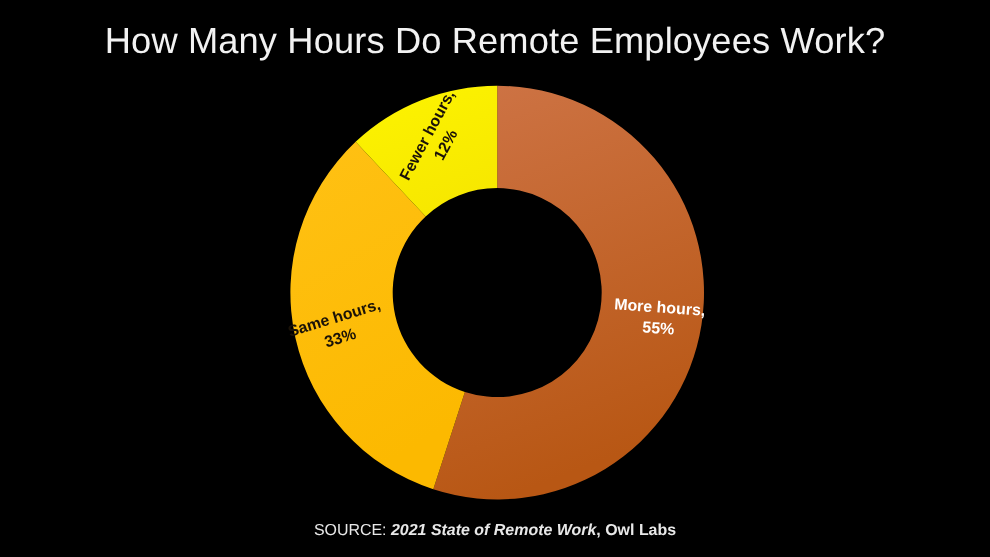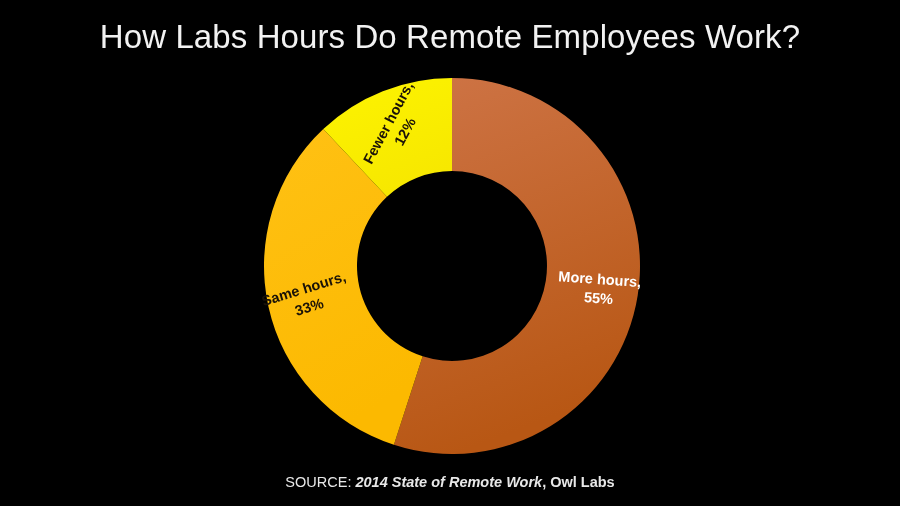--- a/index.html
+++ b/index.html
@@ -64,21 +64,21 @@
     font-style: italic;
     font-weight: bold;
   }
   #source-line .src-org { font-weight: 700; }
 </style>
 </head>
 <body>
 
 <div id="slide">
 
-  <div id="chart-title">How Labs Hours Do Remote Employees Work?</div>
+  <div id="chart-title">How Many Hours Do Remote Employees Work?</div>
 
   <div id="donut-wrap">
     <svg id="donut-svg" width="900" height="470" viewBox="0 0 900 470">
       <defs>
         <linearGradient id="gradMore" x1="0" y1="0" x2="0.25" y2="1">
           <stop offset="0%" stop-color="#CE7446"></stop>
           <stop offset="100%" stop-color="#B85714"></stop>
         </linearGradient>
         <linearGradient id="gradSame" x1="0" y1="0" x2="0.3" y2="1">
           <stop offset="0%" stop-color="#FFC114"></stop>
@@ -106,16 +106,16 @@
           </g>
           <g transform="translate(397.17,127.52) rotate(-62)">
             <text class="slice-label" x="0" y="-9" fill="#1a1208">Fewer hours,</text>
             <text class="slice-label" x="0" y="10" fill="#1a1208">12%</text>
           </g>
         </g>
     </svg>
   </div>
 
   <div id="source-line">
-    <span class="src-label">SOURCE: </span><span class="src-title">2014 State of Remote Work</span><span class="src-org">, Owl Labs</span>
+    <span class="src-label">SOURCE: </span><span class="src-title">2021 State of Remote Work</span><span class="src-org">, Owl Labs</span>
   </div>
 
 </div>
 
 </body></html>

